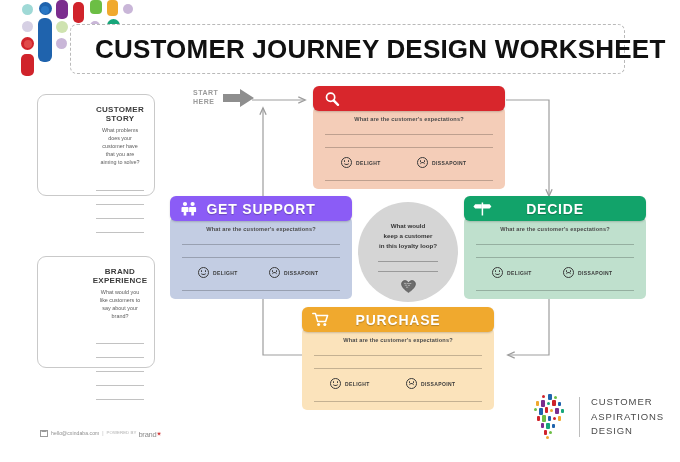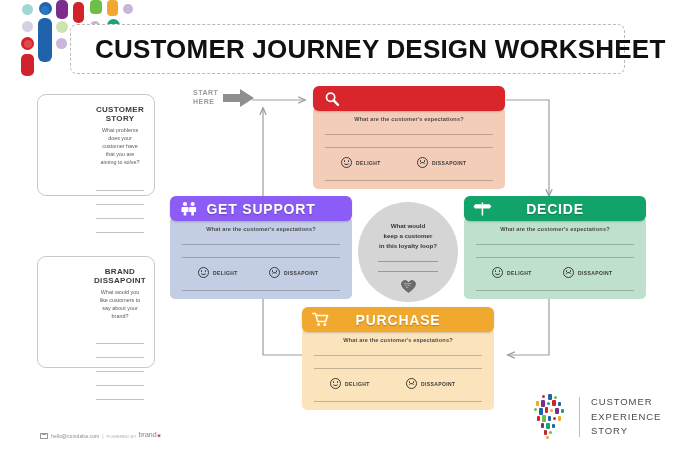--- a/index.html
+++ b/index.html
@@ -117,21 +117,21 @@
     font-size:7px;font-weight:bold;color:#9a9a9a;line-height:1.25;letter-spacing:.5px;
   }
 
   
   .cxi{position:absolute;left:525px;top:393px;display:flex;align-items:center;justify-content:space-between;}
   .cxi .afr{width:48px;height:48px;position:relative;}
   .cxi .afr span{position:absolute;display:block;border-radius:1px;}
   .cxi .vr{width:1px;height:40px;background:#bdbdbd;margin:0 11px 0 6px;}
   .cxi .ctxt{font-size:9.5px;color:#4a4a4a;line-height:1.55;letter-spacing:.9px;}
 
-  .footer{position:absolute;left:40px;top:430px;display:flex;align-items:flex-end;}
+  .footer{position:absolute;left:40px;top:430px;display:flex;align-items:flex-start;}
   .footer .fmail{font-size:5px;color:#8c8c8c;letter-spacing:.1px;}
   .footer .fsep{font-size:5px;color:#b5b5b5;margin:0 3px;}
   .footer .fpb{font-size:4.4px;color:#b0b0b0;}
   .footer .fbrand{font-size:7.5px;color:#8a8a8a;margin-left:2px;letter-spacing:-.2px;}
   .footer .fstar{font-size:6px;color:#d03a3a;}
   .footer .env{
     width:6px;height:4.5px;border:.8px solid #9a9a9a;margin-right:3px;position:relative;
   }
   .footer .env::after{
     content:"";position:absolute;left:0;top:0;width:6px;height:4.5px;
@@ -173,21 +173,21 @@
     <div class="nd">What problems does your customer have that you are aiming to solve?</div>
     <div class="lines">
       <i></i>
         <i></i>
         <i></i>
         <i></i>
     </div>
   </div>
 
   <div class="note" style="left:37px;top:256px;width:118px;height:112px;">
-    <div class="nt">BRAND DISSAPOINT</div>
+    <div class="nt">BRAND EXPERIENCE</div>
     <div class="nd">What would you like customers to say about your brand?</div>
     <div class="lines">
       <i></i>
         <i></i>
         <i></i>
         <i></i>
         <i></i>
     </div>
   </div>
 
@@ -390,22 +390,22 @@
       <span style="left:16px;top:30px;width:3px;height:5px;background:#7b2d8e;"></span>
       <span style="left:21px;top:30px;width:4px;height:6px;background:#17a67a;"></span>
       <span style="left:27px;top:31px;width:3px;height:4px;background:#1f63ad;"></span>
       <span style="left:19px;top:37px;width:3px;height:5px;background:#d0232b;"></span>
       <span style="left:24px;top:38px;width:3px;height:3px;border-radius:50%;background:#6cbe45;"></span>
       <span style="left:21px;top:43px;width:3px;height:3px;border-radius:50%;background:#f0a92e;"></span>
     </div>
     <div class="vr"></div>
     <div class="ctxt">
       <div>CUSTOMER</div>
-      <div>EXPERIENCE</div>
-      <div>STORY</div>
+      <div>ASPIRATIONS</div>
+      <div>DESIGN</div>
     </div>
   </div>
 
   <div class="footer">
     <span class="env"></span>
     <span class="fmail">hello@cxindaba.com</span>
     <span class="fsep">|</span>
     <span class="fpb">POWERED BY</span>
     <span class="fbrand">brand</span>
     <span class="fstar">✷</span>

